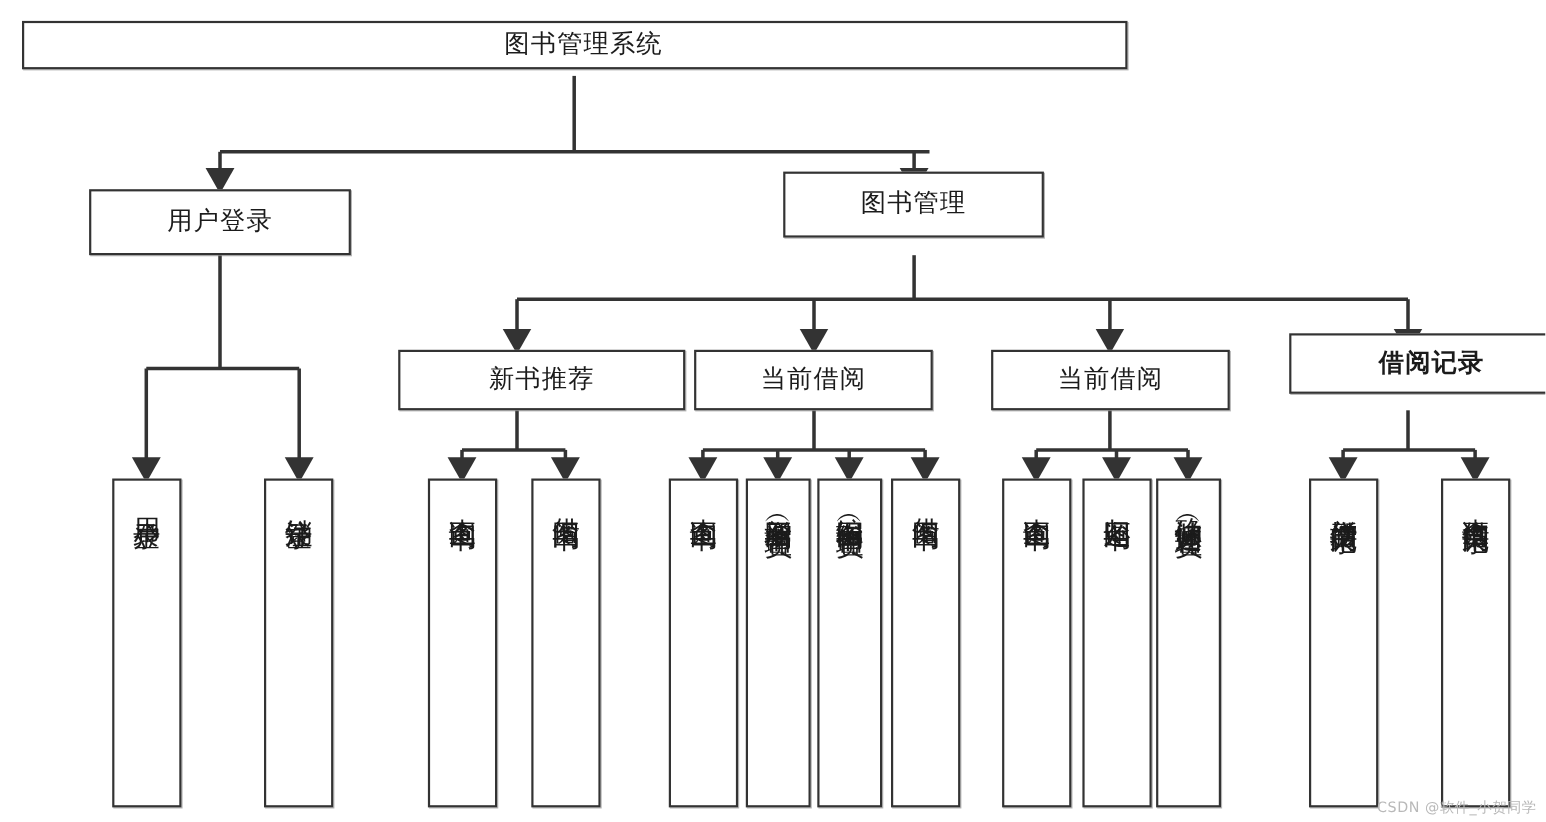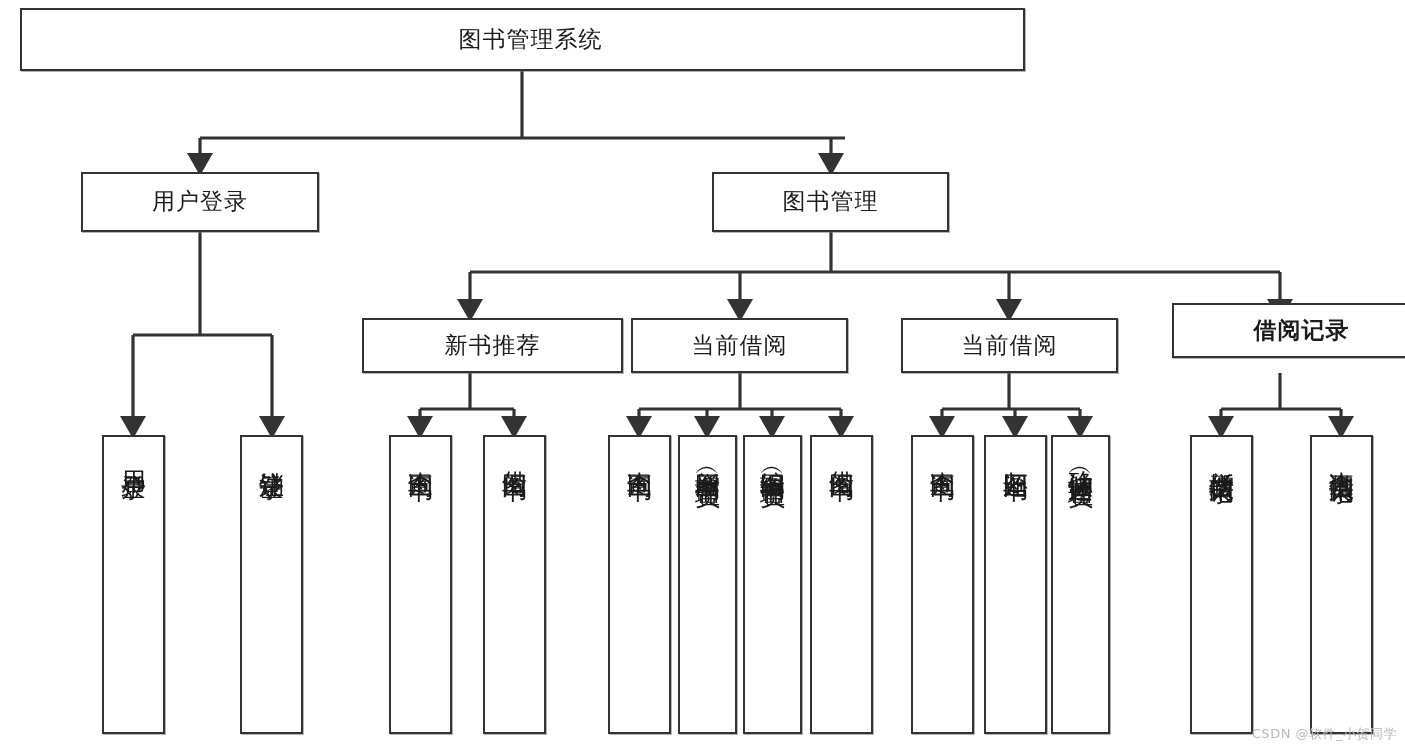--- a/index.html
+++ b/index.html
@@ -112,28 +112,28 @@
       <path d="M1015,409 L1015,426" marker-end="url(#arrowhead)"></path>
       <path d="M1080,409 L1080,426" marker-end="url(#arrowhead)"></path>
 
       <path d="M1280,373 L1280,409"></path>
       <path d="M1221,409 L1341,409"></path>
       <path d="M1221,409 L1221,426" marker-end="url(#arrowhead)"></path>
       <path d="M1341,409 L1341,426" marker-end="url(#arrowhead)"></path>
     </g>
   </svg>
 
-  <div class="node horiz" style="left: 20px; top: 8px; width: 1005px; height: 63px; padding-left: 16px;">
+  <div class="node horiz" style="left: 20px; top: 19px; width: 1005px; height: 44px; padding-left: 16px;">
     <span>图书管理系统</span>
   </div>
 
   <div class="node horiz" style="left: 81px; top: 172px; width: 238px; height: 60px;">
     <span>用户登录</span>
   </div>
-  <div class="node horiz" style="left: 712px; top: 172px; width: 237px; height: 60px;">
+  <div class="node horiz" style="left: 712px; top: 156px; width: 237px; height: 60px;">
     <span>图书管理</span>
   </div>
 
   <div class="node horiz" style="left: 362px; top: 318px; width: 261px; height: 55px;">
     <span>新书推荐</span>
   </div>
   <div class="node horiz" style="left: 631px; top: 318px; width: 217px; height: 55px;">
     <span>当前借阅</span>
   </div>
   <div class="node horiz" style="left: 901px; top: 318px; width: 217px; height: 55px;">

